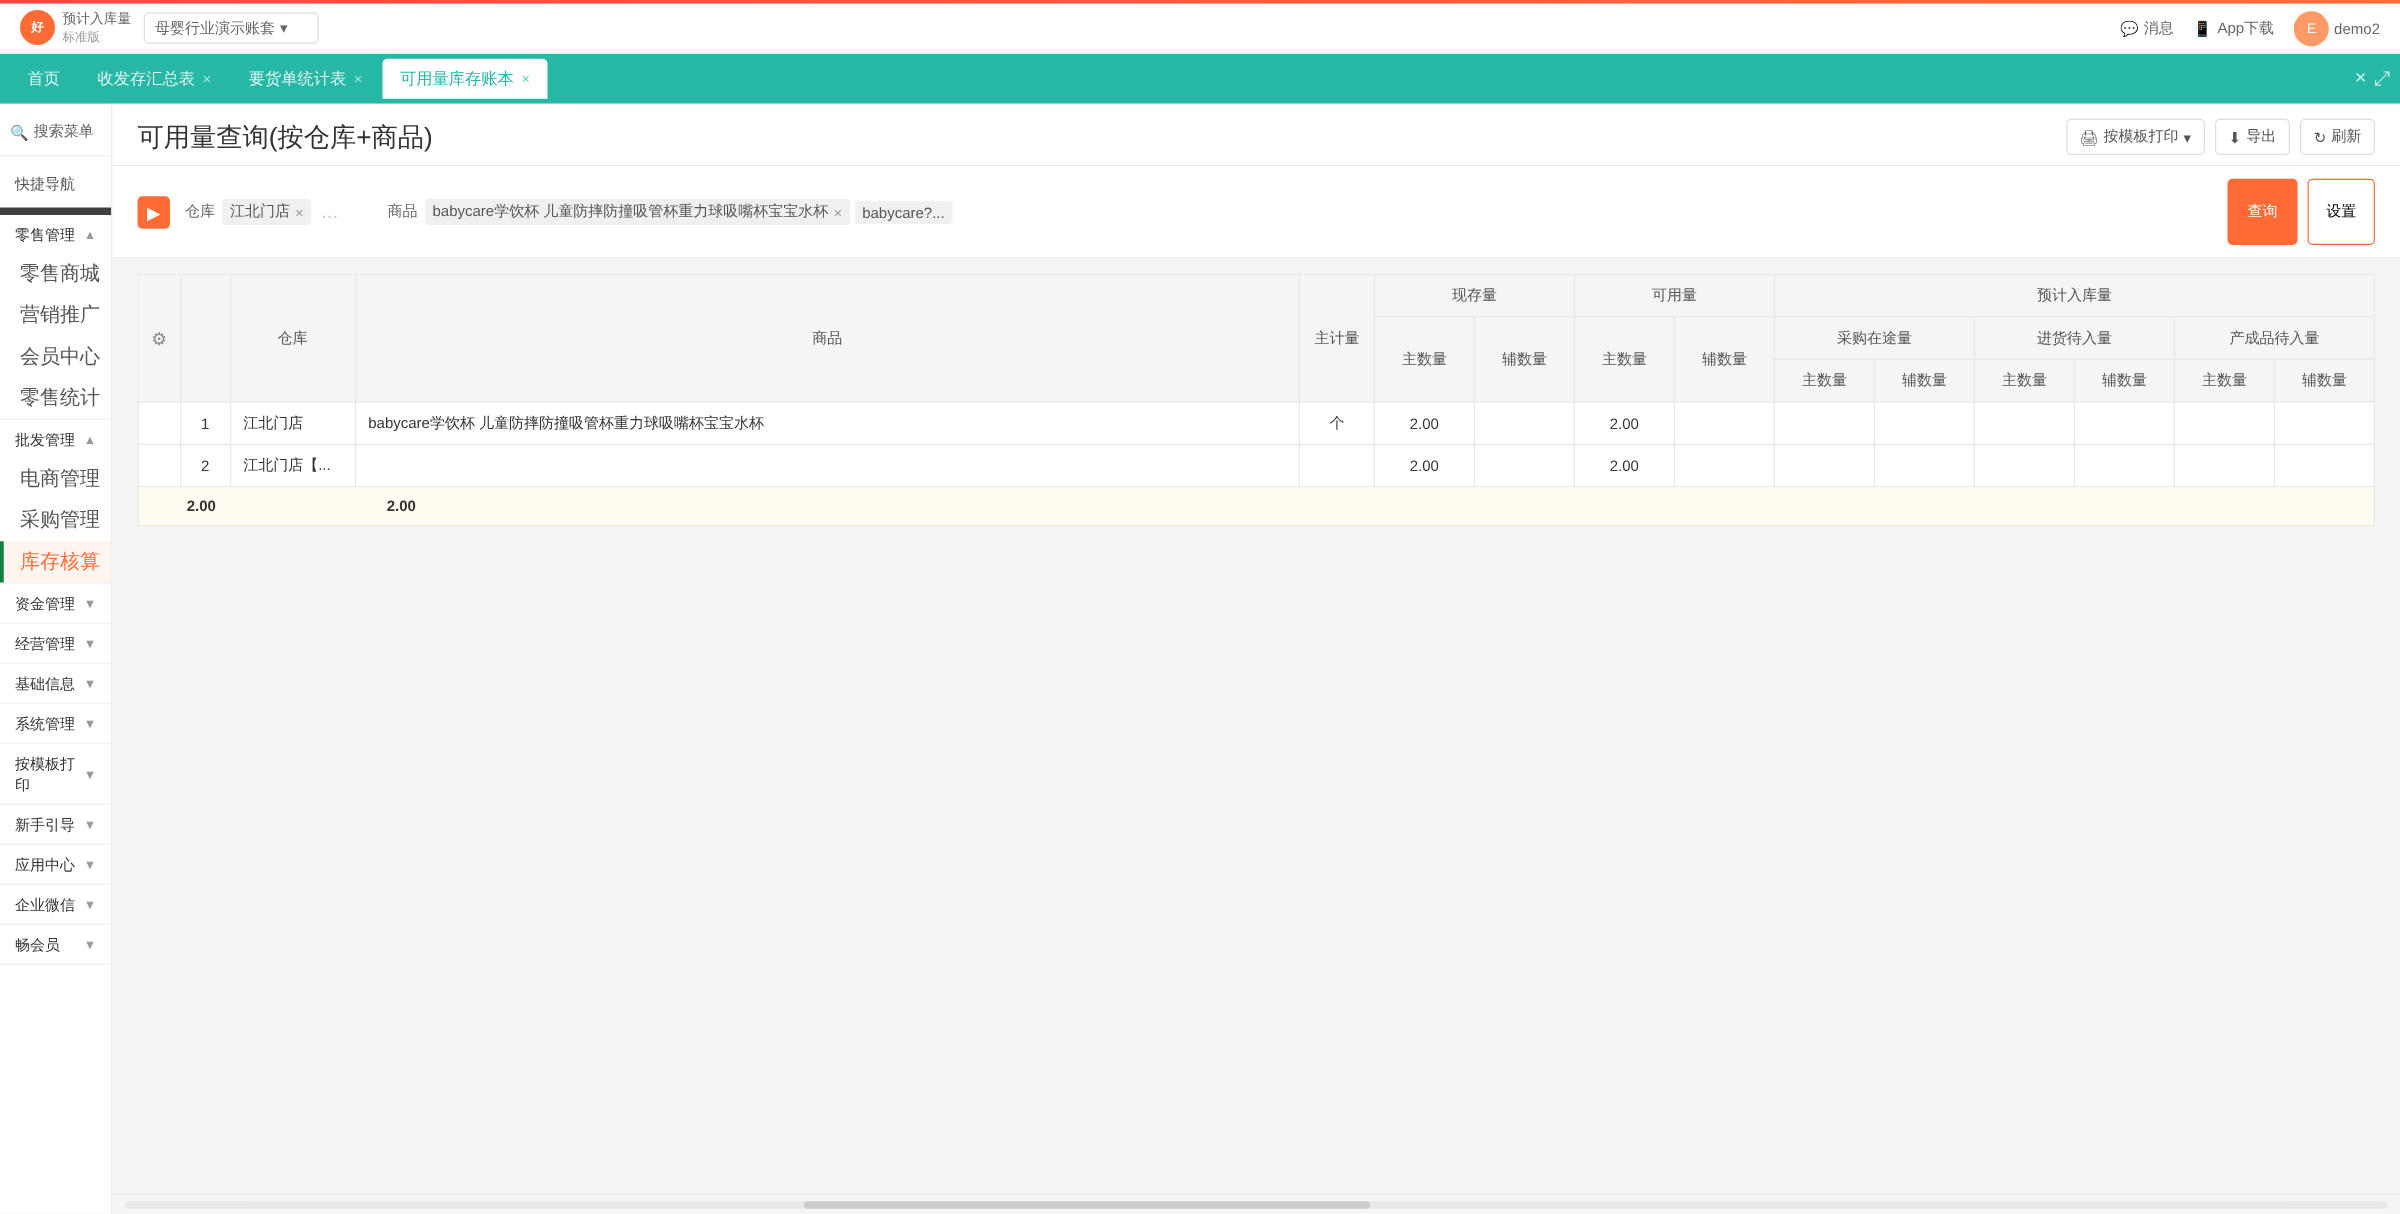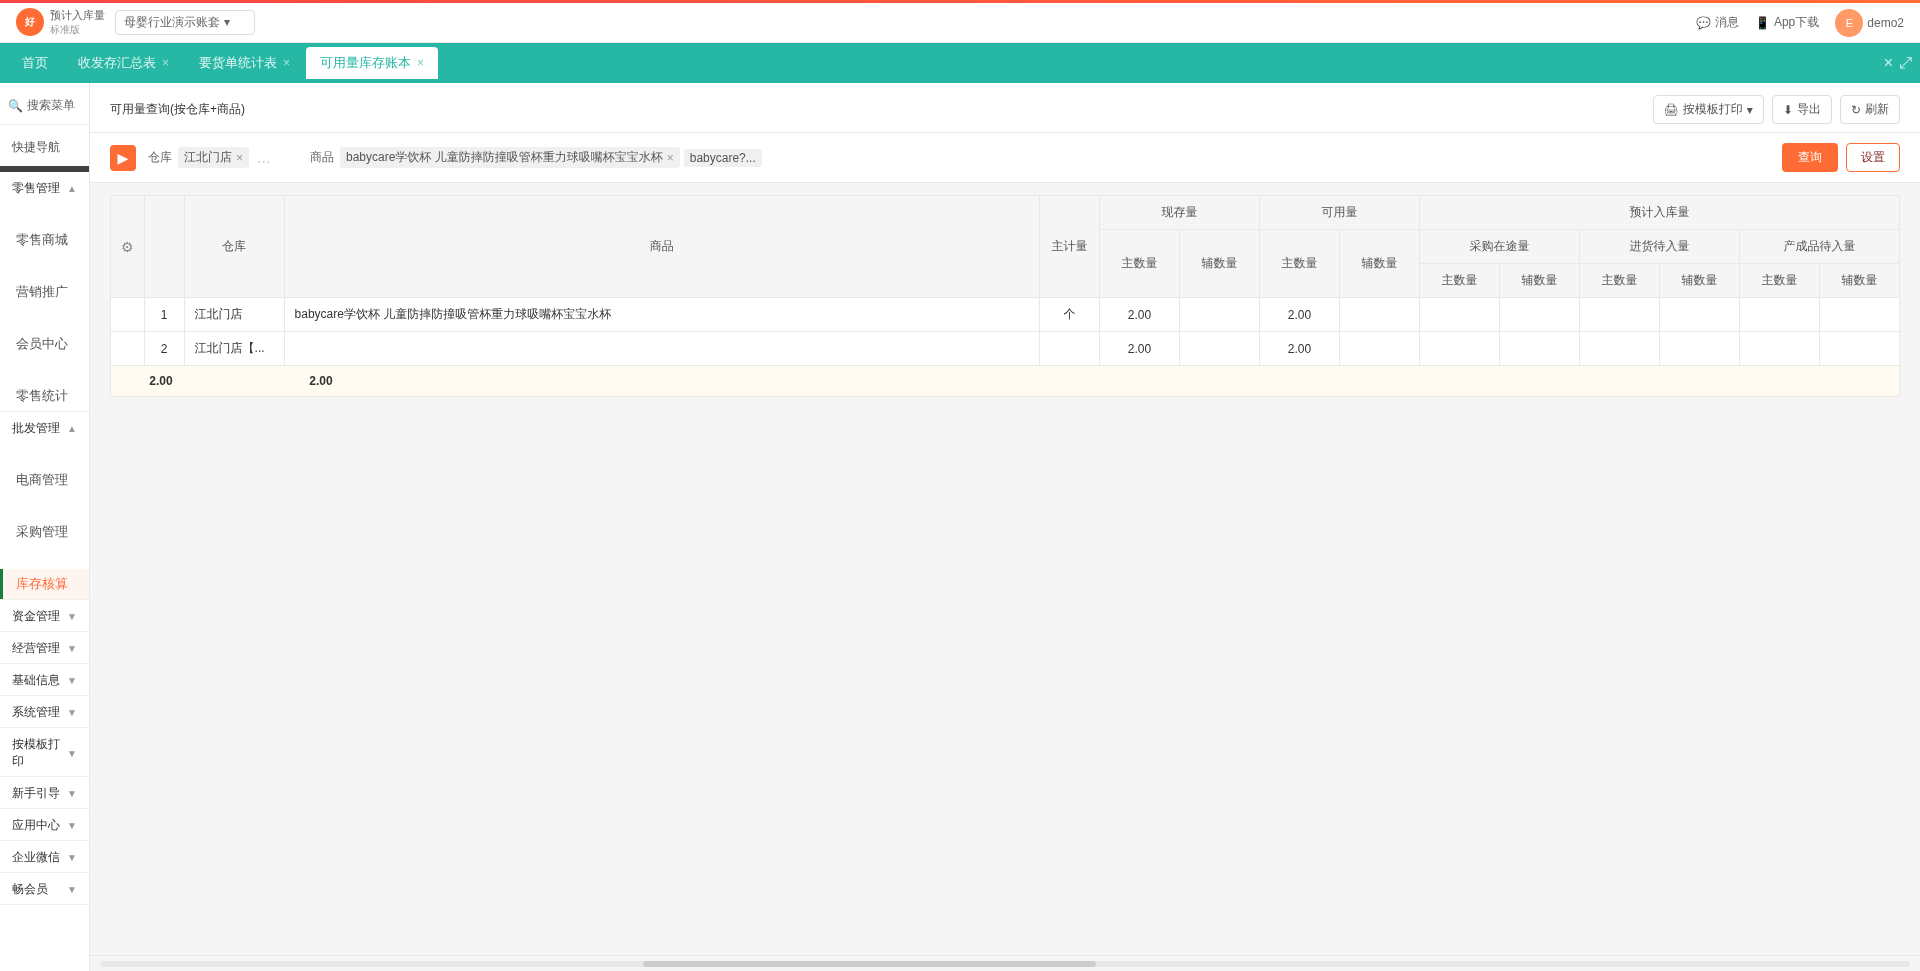--- a/index.html
+++ b/index.html
@@ -96,25 +96,24 @@
       display: flex; align-items: center; justify-content: space-between;
       padding: 8px 12px 6px;
       font-size: 12px;
       color: #333;
       cursor: pointer;
       font-weight: 400;
     }
     .sidebar-section-header .arrow { font-size: 10px; color: #999; }
     .sidebar-item {
       padding: 6px 12px 6px 16px;
-      font-size: 13px;
+      font-size: 16px;
       color: #555;
       cursor: pointer;
       white-space: nowrap;
-      margin-top: 22px;
     }
     .sidebar-item.active {
       color: #ff6b35;
       background: #fff5f0;
       font-weight: 500;
       border-left: 3px solid #15803d;
       padding-left: 13px;
     }
 
     
@@ -128,21 +127,21 @@
 
     
     .page-header {
       background: #fff;
       padding: 12px 20px 8px;
       display: flex;
       align-items: center;
       justify-content: space-between;
       border-bottom: 1px solid #e8e8e8;
     }
-    .page-title { font-size: 12px; font-weight: 500; color: #333; }
+    .page-title { font-size: 21px; font-weight: 500; color: #333; }
     .page-actions { display: flex; align-items: center; gap: 8px; }
     .action-btn {
       display: flex; align-items: center; gap: 4px;
       padding: 5px 10px;
       border: 1px solid #ddd;
       border-radius: 4px;
       cursor: pointer;
       font-size: 12px;
       color: #555;
       background: #fff;
@@ -175,24 +174,24 @@
     .filter-tag {
       display: flex; align-items: center; gap: 4px;
       background: #f0f0f0; border-radius: 3px;
       padding: 2px 6px; font-size: 12px; color: #555;
     }
     .filter-tag .remove { cursor: pointer; color: #999; }
     .filter-more { color: #ccc; cursor: pointer; font-size: 16px; padding: 0 4px; }
     .filter-actions { margin-left: auto; display: flex; gap: 8px; }
     .btn-query {
       background: #ff6b35; color: white; border: none;
-      padding: 6px 16px; border-radius: 4px; cursor: pointer; font-size: 12px;
+      padding: 18px 16px; border-radius: 4px; cursor: pointer; font-size: 12px;
     }
     .btn-setting {
-      background: #fff; color: #7f1d1d; border: 1px solid #ff6b35;
+      background: #fff; color: #000000; border: 1px solid #ff6b35;
       padding: 5px 14px; border-radius: 4px; cursor: pointer; font-size: 12px;
     }
 
     
     .table-area {
       flex: 1;
       overflow: auto;
       padding: 12px 20px;
       background: #f5f5f5;
     }

